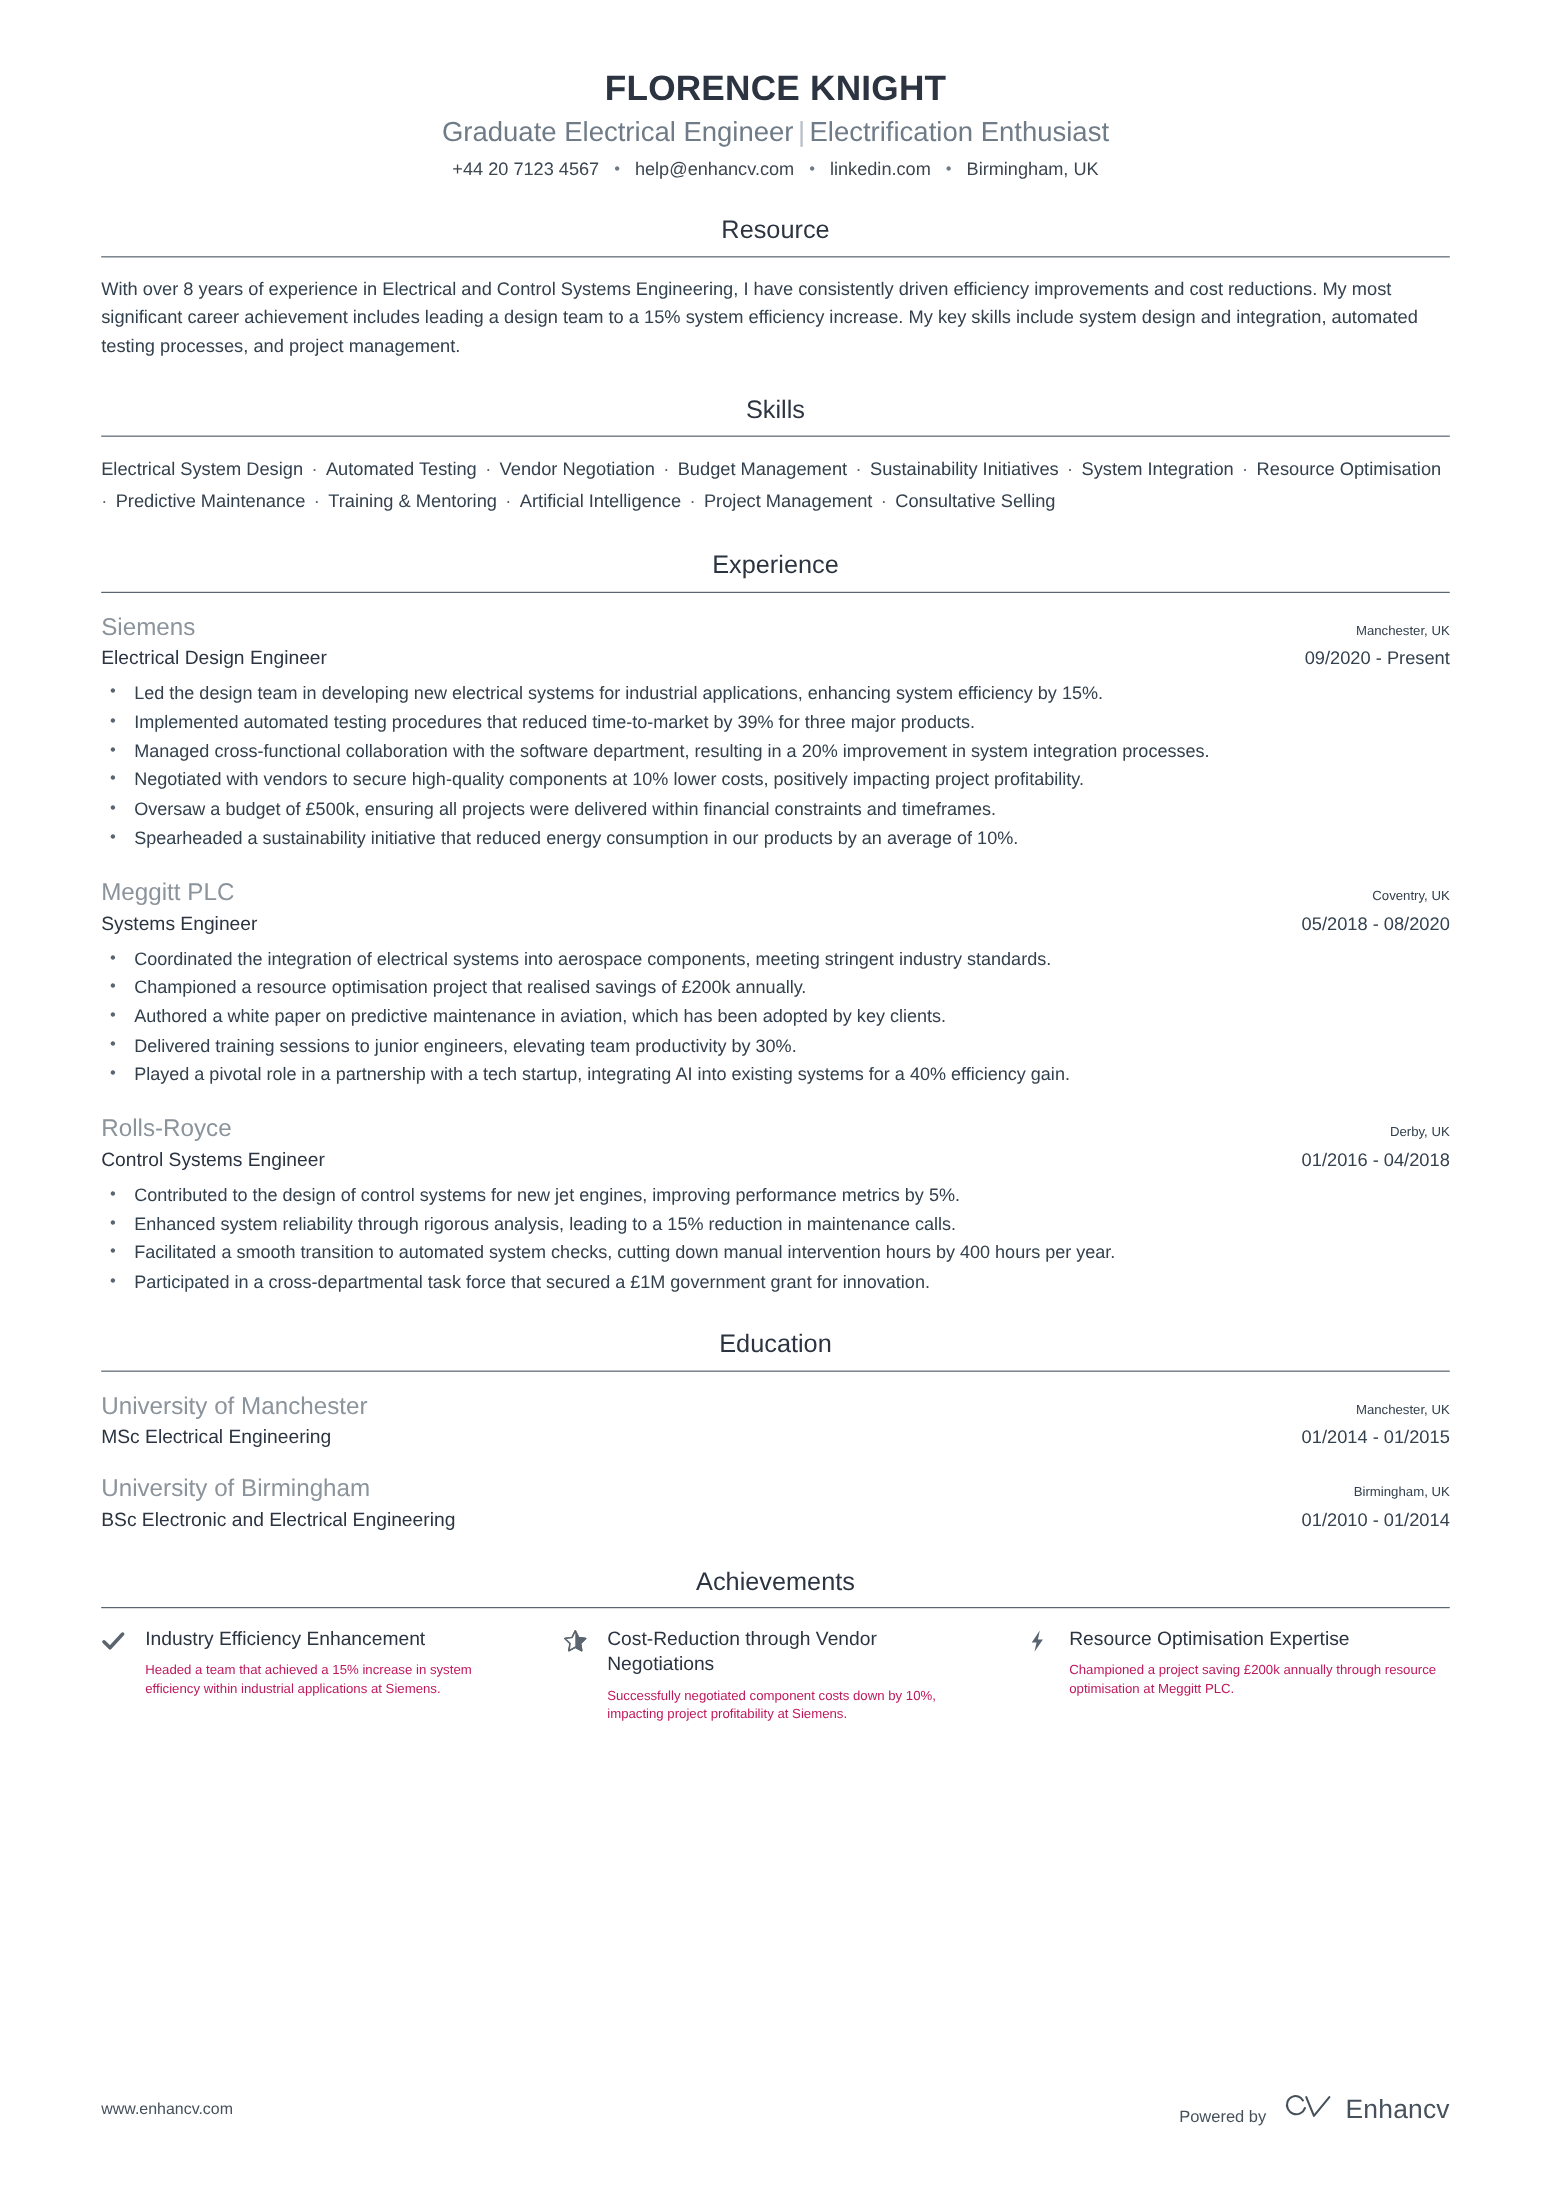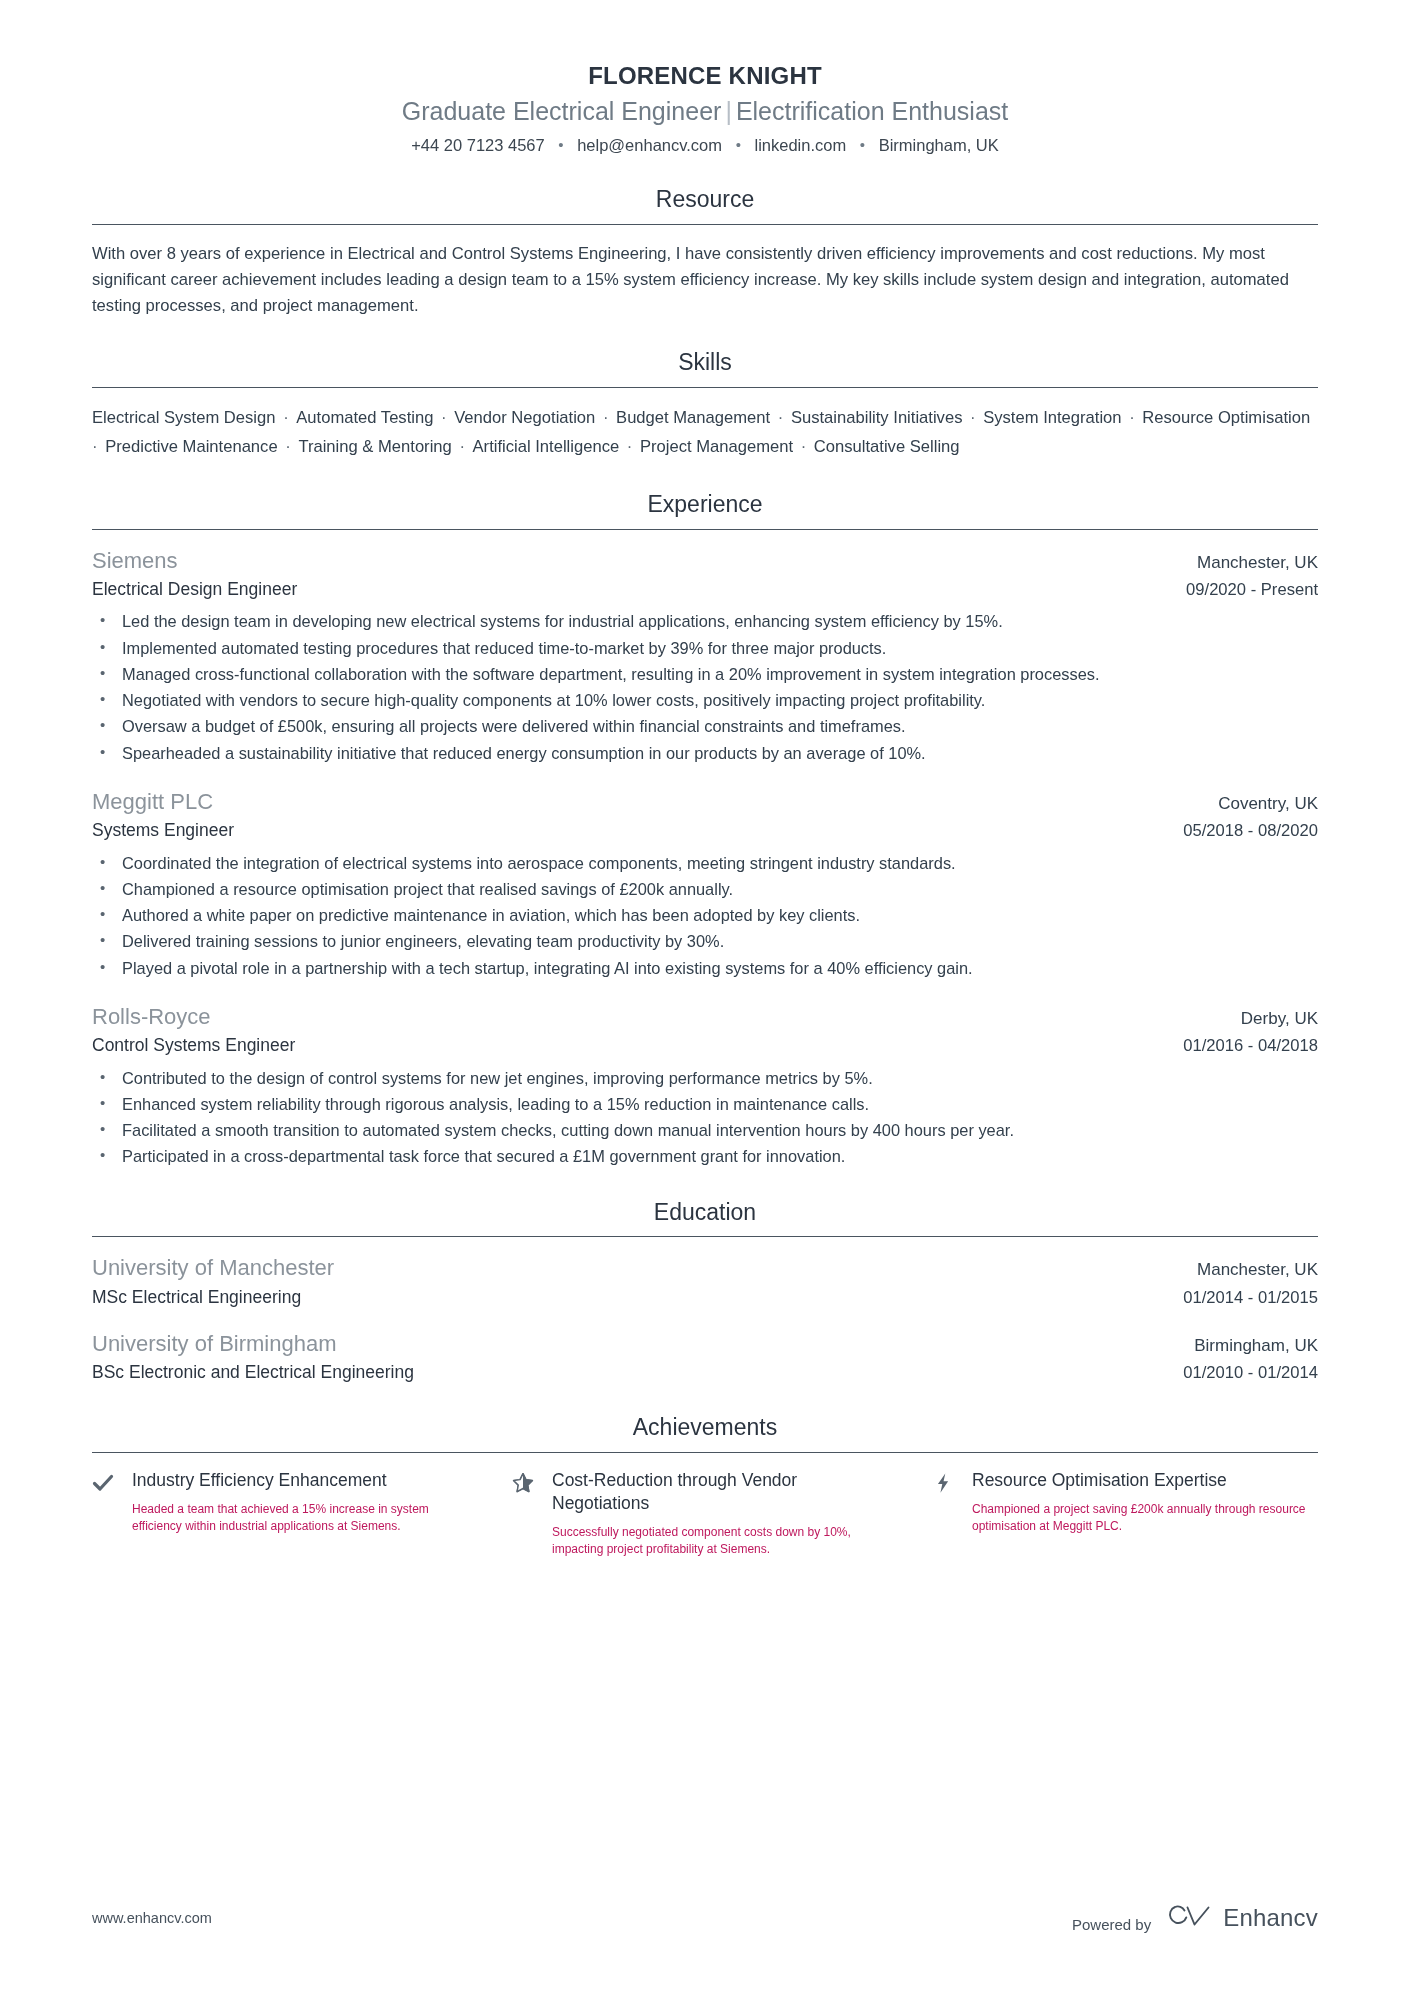--- a/index.html
+++ b/index.html
@@ -23,21 +23,21 @@
     position: relative;
     background: #fff;
   }
   .inner {
     padding: 62px 92px 0 92px;
   }
 
   
   .name {
     text-align: center;
-    font-size: 24px;
+    font-size: 32px;
     font-weight: bold;
     letter-spacing: 0.2px;
     color: #2b3440;
     margin: 0 0 6px 0;
     line-height: 1.15;
   }
   .headline {
     text-align: center;
     font-size: 25px;
     color: #6f7b86;
@@ -113,21 +113,21 @@
     justify-content: space-between;
     align-items: baseline;
     line-height: 1.33;
   }
   .entry-company {
     font-size: 22px;
     color: #8b939b;
     font-weight: normal;
   }
   .entry-location {
-    font-size: 17px;
+    font-size: 12px;
     color: #33404d;
     white-space: nowrap;
     padding-left: 18px;
     text-align: center;
   }
   .entry-role {
     font-size: 17.5px;
     color: #2b3440;
     margin-top: 3px;
   }

